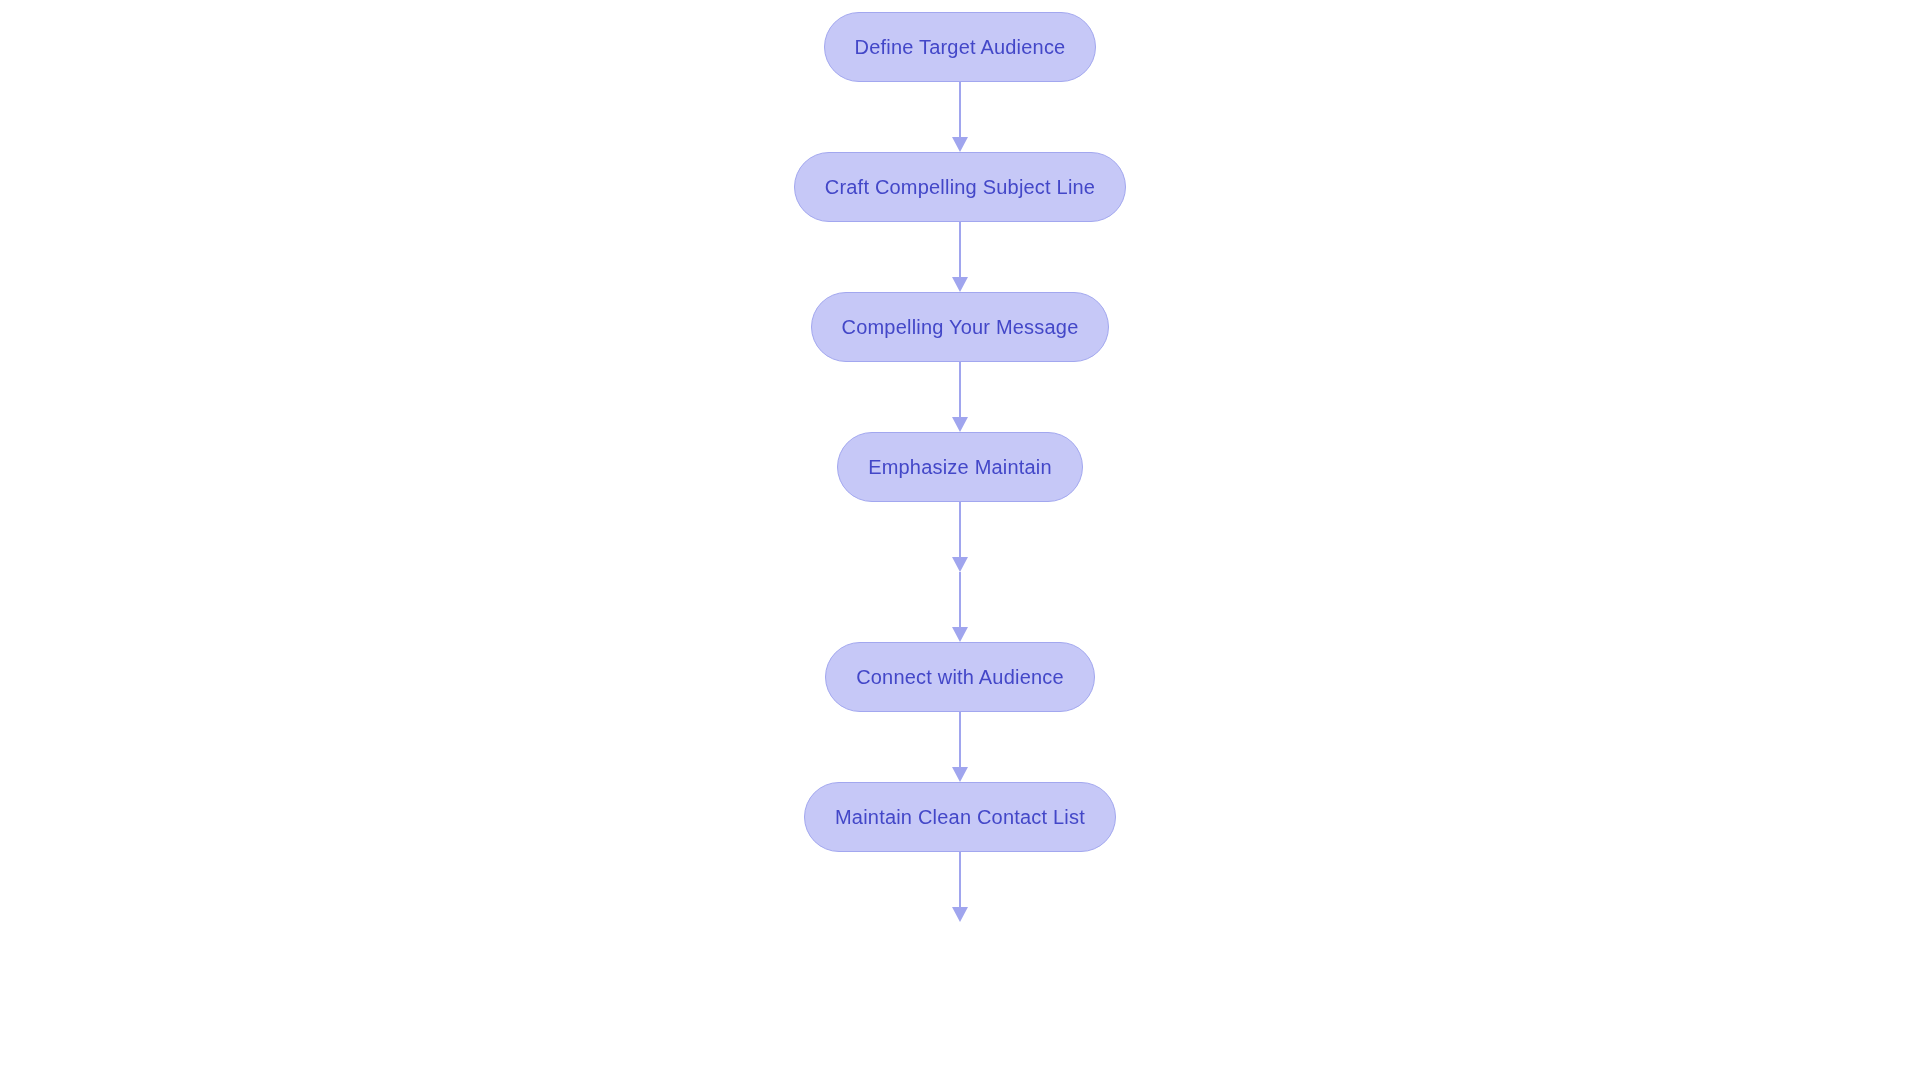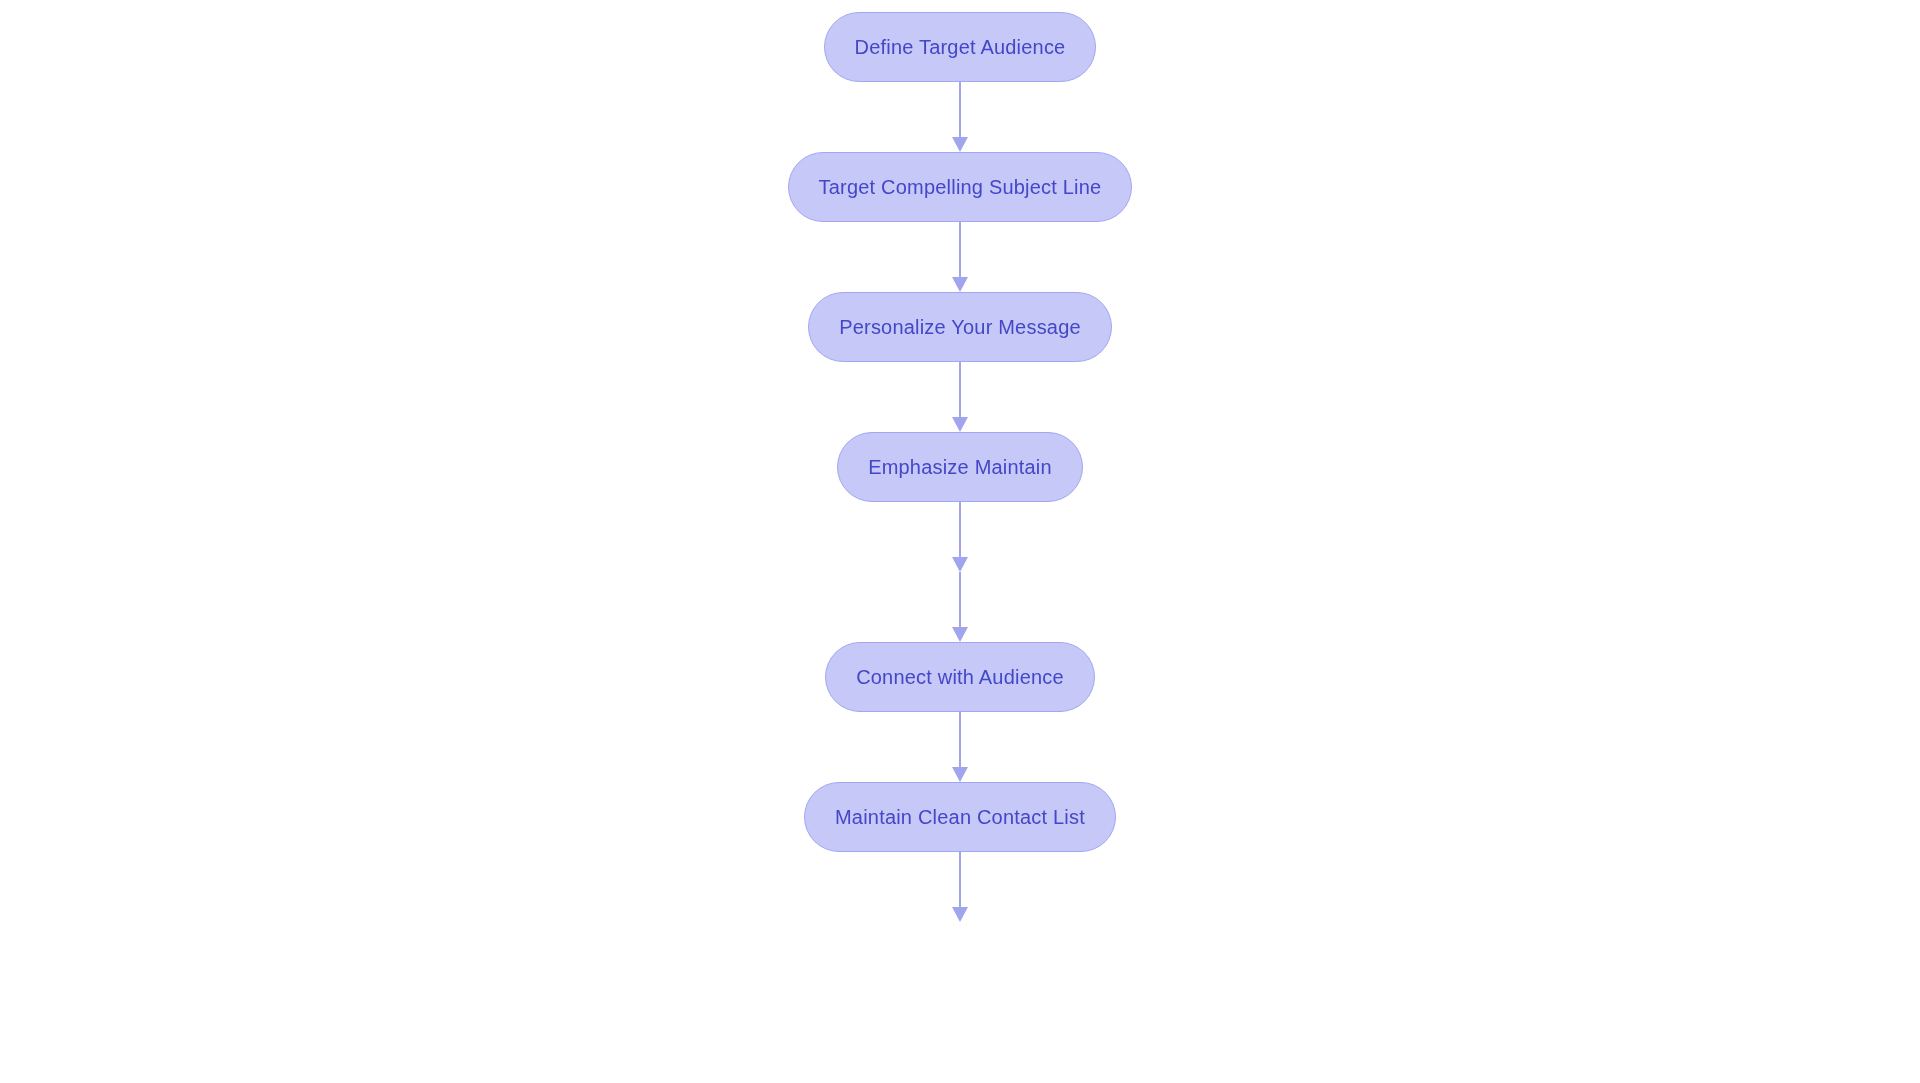--- a/index.html
+++ b/index.html
@@ -76,30 +76,30 @@
   <div class="flow-node">
     <span class="node-label">Define Target Audience</span>
   </div>
 
   <div class="connector">
     <div class="arrow-line"></div>
     <div class="arrow-head"></div>
   </div>
 
   <div class="flow-node">
-    <span class="node-label">Target Compelling Subject Line</span>
+    <span class="node-label">Craft Compelling Subject Line</span>
   </div>
 
   <div class="connector">
     <div class="arrow-line"></div>
     <div class="arrow-head"></div>
   </div>
 
   <div class="flow-node">
-    <span class="node-label">Personalize Your Message</span>
+    <span class="node-label">Compelling Your Message</span>
   </div>
 
   <div class="connector">
     <div class="arrow-line"></div>
     <div class="arrow-head"></div>
   </div>
 
   <div class="flow-node">
     <span class="node-label">Emphasize Maintain</span>
   </div>

